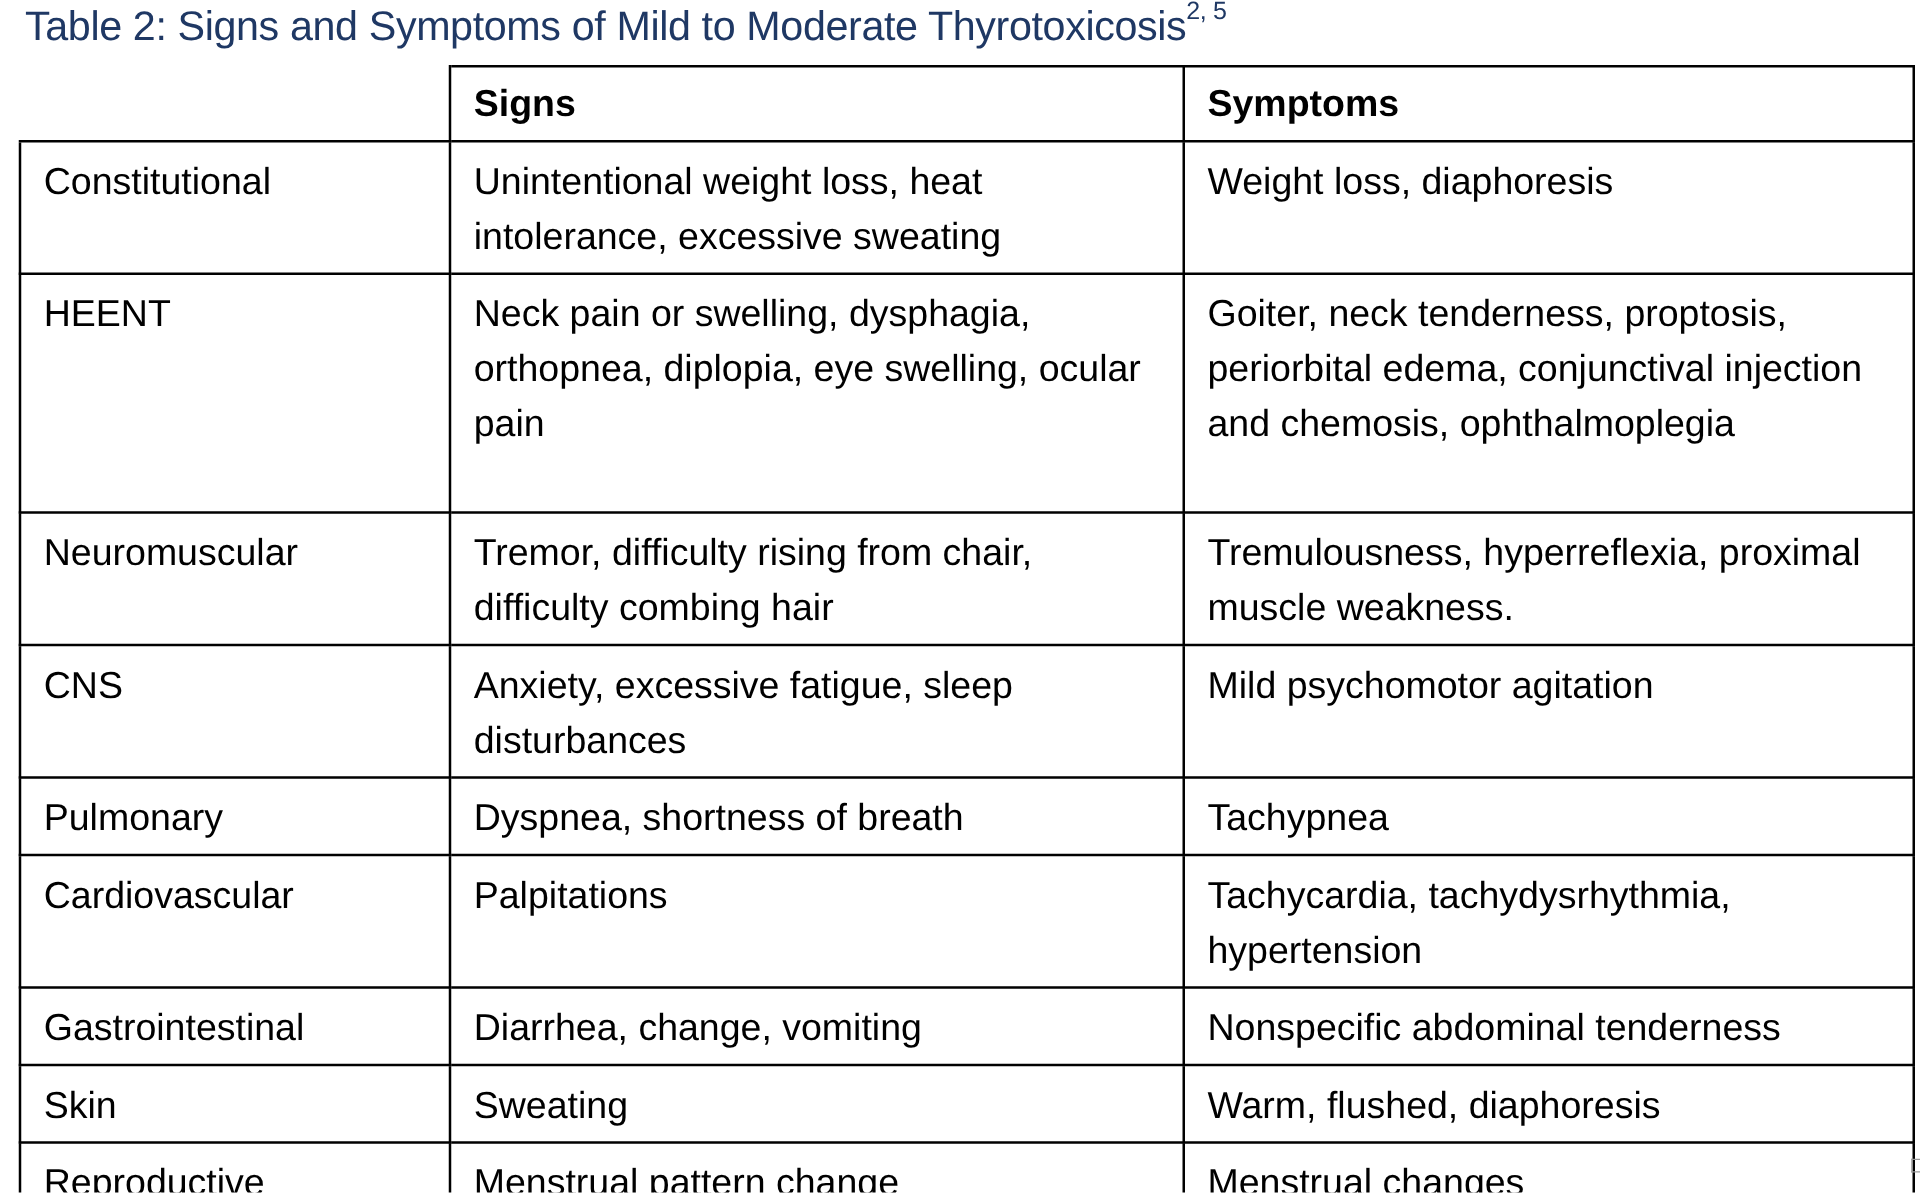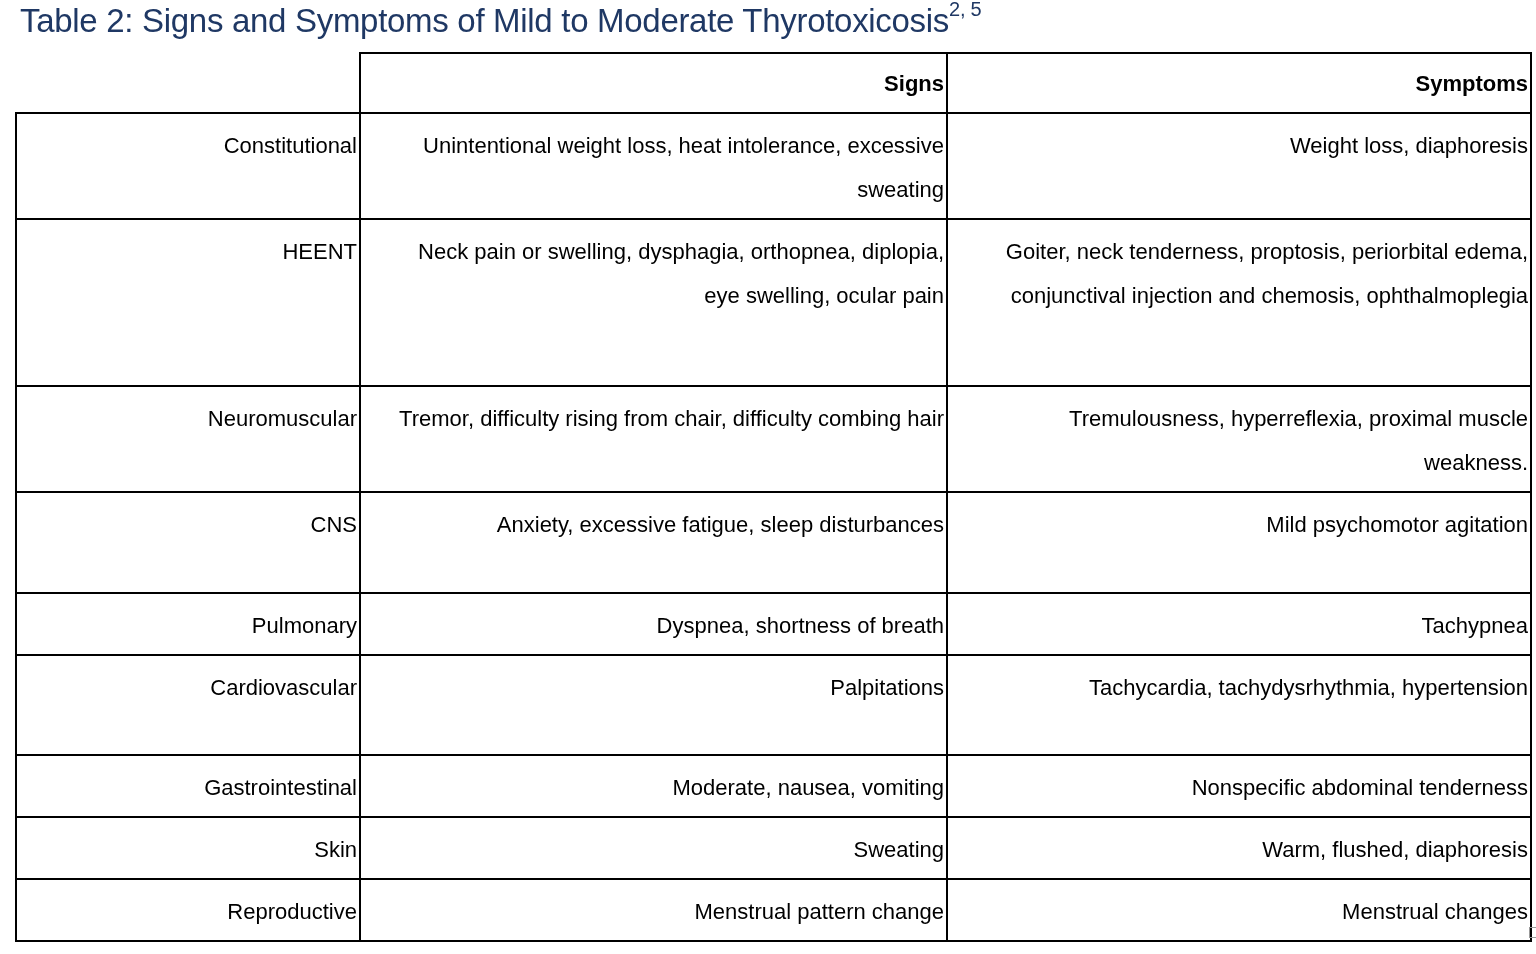--- a/index.html
+++ b/index.html
@@ -4,22 +4,22 @@
 <style>
   html, body { margin: 0; padding: 0; background: #ffffff; }
   body { width: 1536px; height: 954px; position: relative; overflow: hidden;
          font-family: "Liberation Sans", "DejaVu Sans", sans-serif; color: #000; }
   .title { position: absolute; left: 20px; top: 2px; font-size: 33px; color: #1f3864;
            letter-spacing: -0.3px; white-space: nowrap; }
   .title sup { font-size: 20px; vertical-align: top; position: relative; top: -4px; }
   table { position: absolute; left: 15px; top: 52px; border-collapse: collapse;
           table-layout: fixed; width: 1515px; }
   col.c0 { width: 344px; } col.c1 { width: 587px; } col.c2 { width: 584px; }
-  td, th { border: 2px solid #000; vertical-align: top; text-align: right;
-           font-size: 22px; line-height: 44px; padding: 10px 2px 6px 18px; font-weight: normal; }
+  td, th { border: 2px solid #000; vertical-align: top; text-align: left;
+           font-size: 30px; line-height: 44px; padding: 10px 26px 6px 18px; font-weight: normal; }
   th { font-weight: bold; padding-top: 8px; }
   th.blank { border-top: none; border-left: none; }
   tr.h-head { height: 57px; }
   .corner { position: absolute; left: 1529px; top: 927px; width: 7px; height: 9px;
             border: 1px solid #999; border-right: none; }
 </style>
 </head>
 <body>
 
 <div class="title"><span>Table 2: Signs and Symptoms of Mild to Moderate Thyrotoxicosis</span><sup>2, 5</sup></div>
@@ -36,21 +36,21 @@
       <th>Signs</th>
       <th>Symptoms</th>
     </tr>
   </thead>
   <tbody>
     <tr style="height:100px">
       <td>Constitutional</td>
       <td>Unintentional weight loss, heat intolerance, excessive sweating</td>
       <td>Weight loss, diaphoresis</td>
     </tr>
-    <tr style="height:167px">
+    <tr style="height:191px">
       <td>HEENT</td>
       <td>Neck pain or swelling, dysphagia, orthopnea, diplopia, eye swelling, ocular pain</td>
       <td>Goiter, neck tenderness, proptosis, periorbital edema, conjunctival injection and chemosis, ophthalmoplegia</td>
     </tr>
     <tr style="height:100px">
       <td>Neuromuscular</td>
       <td>Tremor, difficulty rising from chair, difficulty combing hair</td>
       <td>Tremulousness, hyperreflexia, proximal muscle weakness.</td>
     </tr>
     <tr style="height:101px">
@@ -63,21 +63,21 @@
       <td>Dyspnea, shortness of breath</td>
       <td>Tachypnea</td>
     </tr>
     <tr style="height:100px">
       <td>Cardiovascular</td>
       <td>Palpitations</td>
       <td>Tachycardia, tachydysrhythmia, hypertension</td>
     </tr>
     <tr style="height:56px">
       <td>Gastrointestinal</td>
-      <td>Moderate, nausea, vomiting</td>
+      <td>Diarrhea, change, vomiting</td>
       <td>Nonspecific abdominal tenderness</td>
     </tr>
     <tr style="height:56px">
       <td>Skin</td>
       <td>Sweating</td>
       <td>Warm, flushed, diaphoresis</td>
     </tr>
     <tr style="height:56px">
       <td>Reproductive</td>
       <td>Menstrual pattern change</td>

